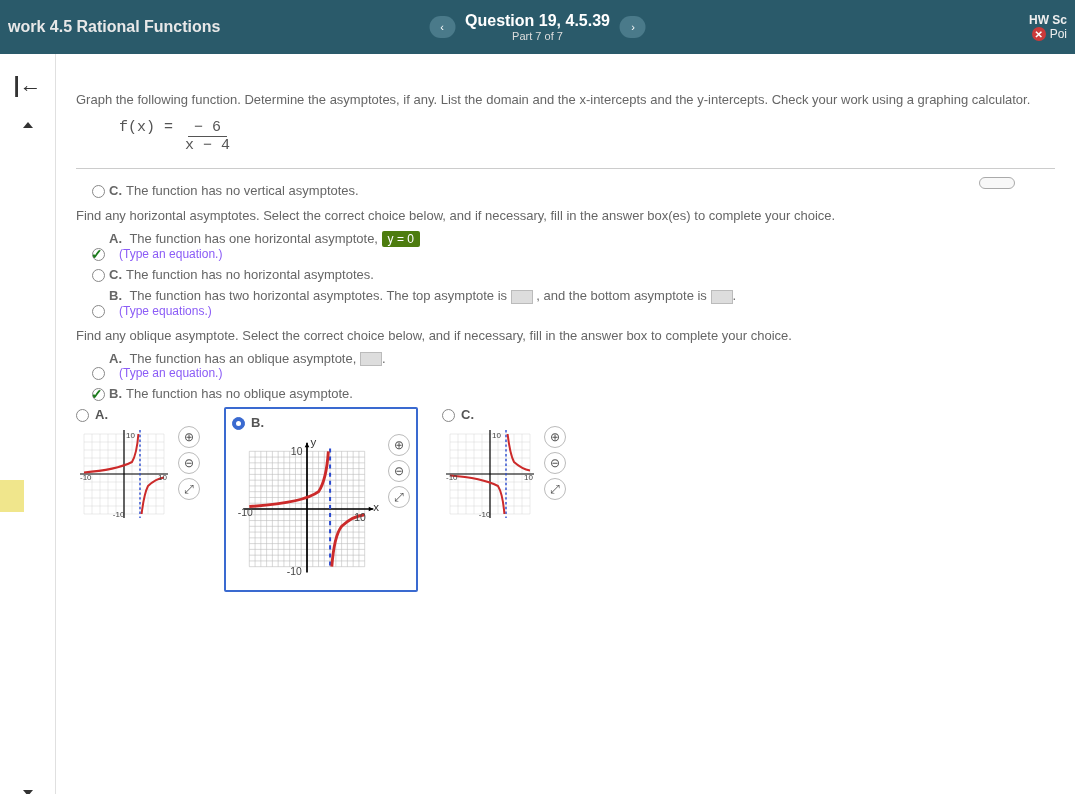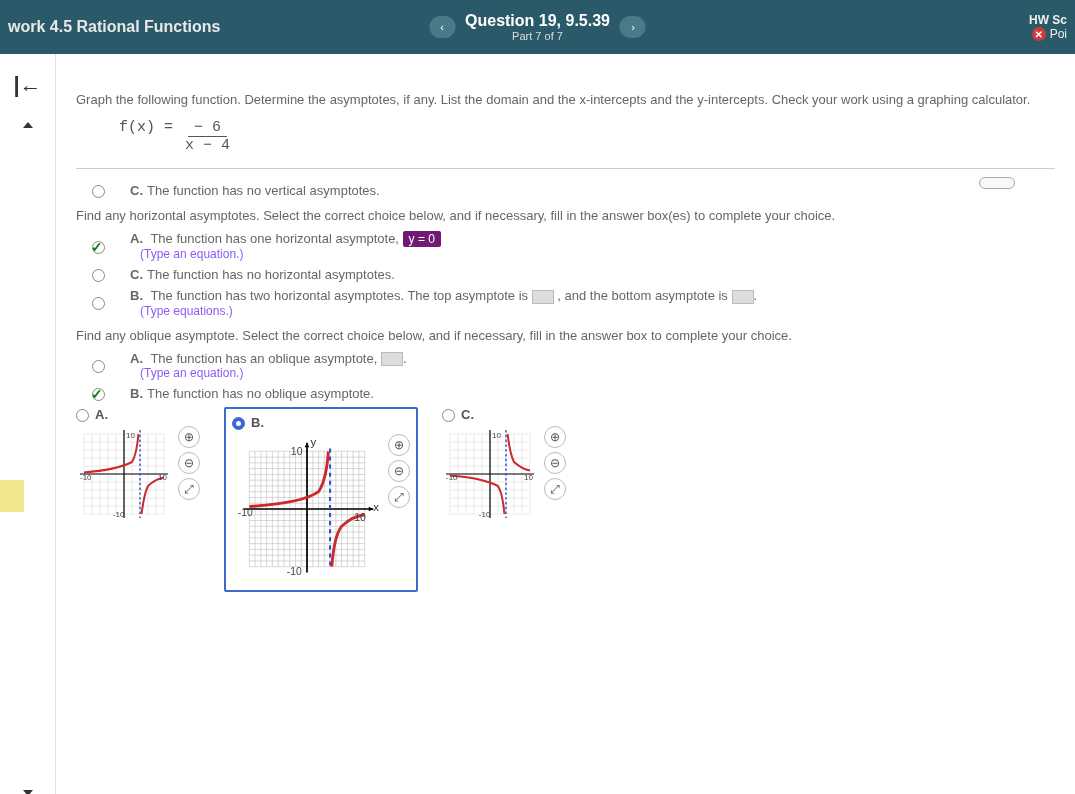--- a/index.html
+++ b/index.html
@@ -110,32 +110,32 @@
   }
   .frac { display: inline-flex; flex-direction: column; align-items: center; margin-left: 6px; }
   .frac .num { border-bottom: 1px solid #555; padding: 0 6px; }
   .frac .den { padding: 0 6px; }
   hr.sep { border: none; border-top: 1px solid #ccc; margin: 6px 0 14px 0; position:relative;}
   .progress-handle {
     position: absolute; right: 40px; top:-6px; width:36px; height:12px;
     border:1px solid #aaa; border-radius:6px; background:#f8f8f8;
   }
   .prompt { font-size: 13px; color: #666; margin: 10px 0 8px 0; }
-  .choice { display: flex; align-items: center; gap: 25px; margin: 6px 0 6px 16px; font-size: 13px; color: #666; }
+  .choice { display: flex; align-items: flex-end; gap: 4px; margin: 6px 0 6px 16px; font-size: 13px; color: #666; }
   .radio {
     width: 13px; height: 13px; border: 1px solid #888; border-radius: 50%;
     flex-shrink: 0; margin-top: 2px; position: relative; cursor: pointer;
   }
   .radio.checked::after {
     content: '✓'; position: absolute; left: -2px; top: -3px;
     color: #1a7a1a; font-size: 14px; font-weight: bold;
   }
   .label-letter { font-weight: bold; margin-right: 4px; }
   .ans-box {
-    background: #701a75; color: #fff; padding: 1px 6px; font-size: 12px;
+    background: #4d7c0f; color: #fff; padding: 1px 6px; font-size: 12px;
     border-radius: 2px; display: inline-block;
   }
   .blank-box {
     display: inline-block; width: 22px; height: 14px; background: #ddd;
     border: 1px solid #bbb; vertical-align: middle;
   }
   .hint { font-size: 12px; color: #8b5cf6; margin-left: 10px; }
   .graphs-row { display: flex; gap: 24px; margin-top: 6px; align-items: flex-start; }
   .graph-option { display: flex; flex-direction: column; }
   .graph-header { display: flex; align-items: center; gap: 6px; font-size: 13px; font-weight: bold; color: #555; margin-bottom: 4px;}
@@ -164,21 +164,21 @@
   }
 </style>
 </head>
 <body>
 
 <div class="header">
   <div class="hw-title">work 4.5 Rational Functions</div>
   <div class="question-center">
     <div class="nav-btn">‹</div>
     <div class="question-info">
-      <div class="q-title">Question 19, 9.5.39</div>
+      <div class="q-title">Question 19, 4.5.39</div>
       <div class="q-part">Part 7 of 7</div>
     </div>
     <div class="nav-btn">›</div>
   </div>
   <div class="header-right">
     <div class="score-line">HW Sc</div>
     <div class="points-line">
       <span class="x-icon">✕</span>
       <span>Poi</span>
     </div>

